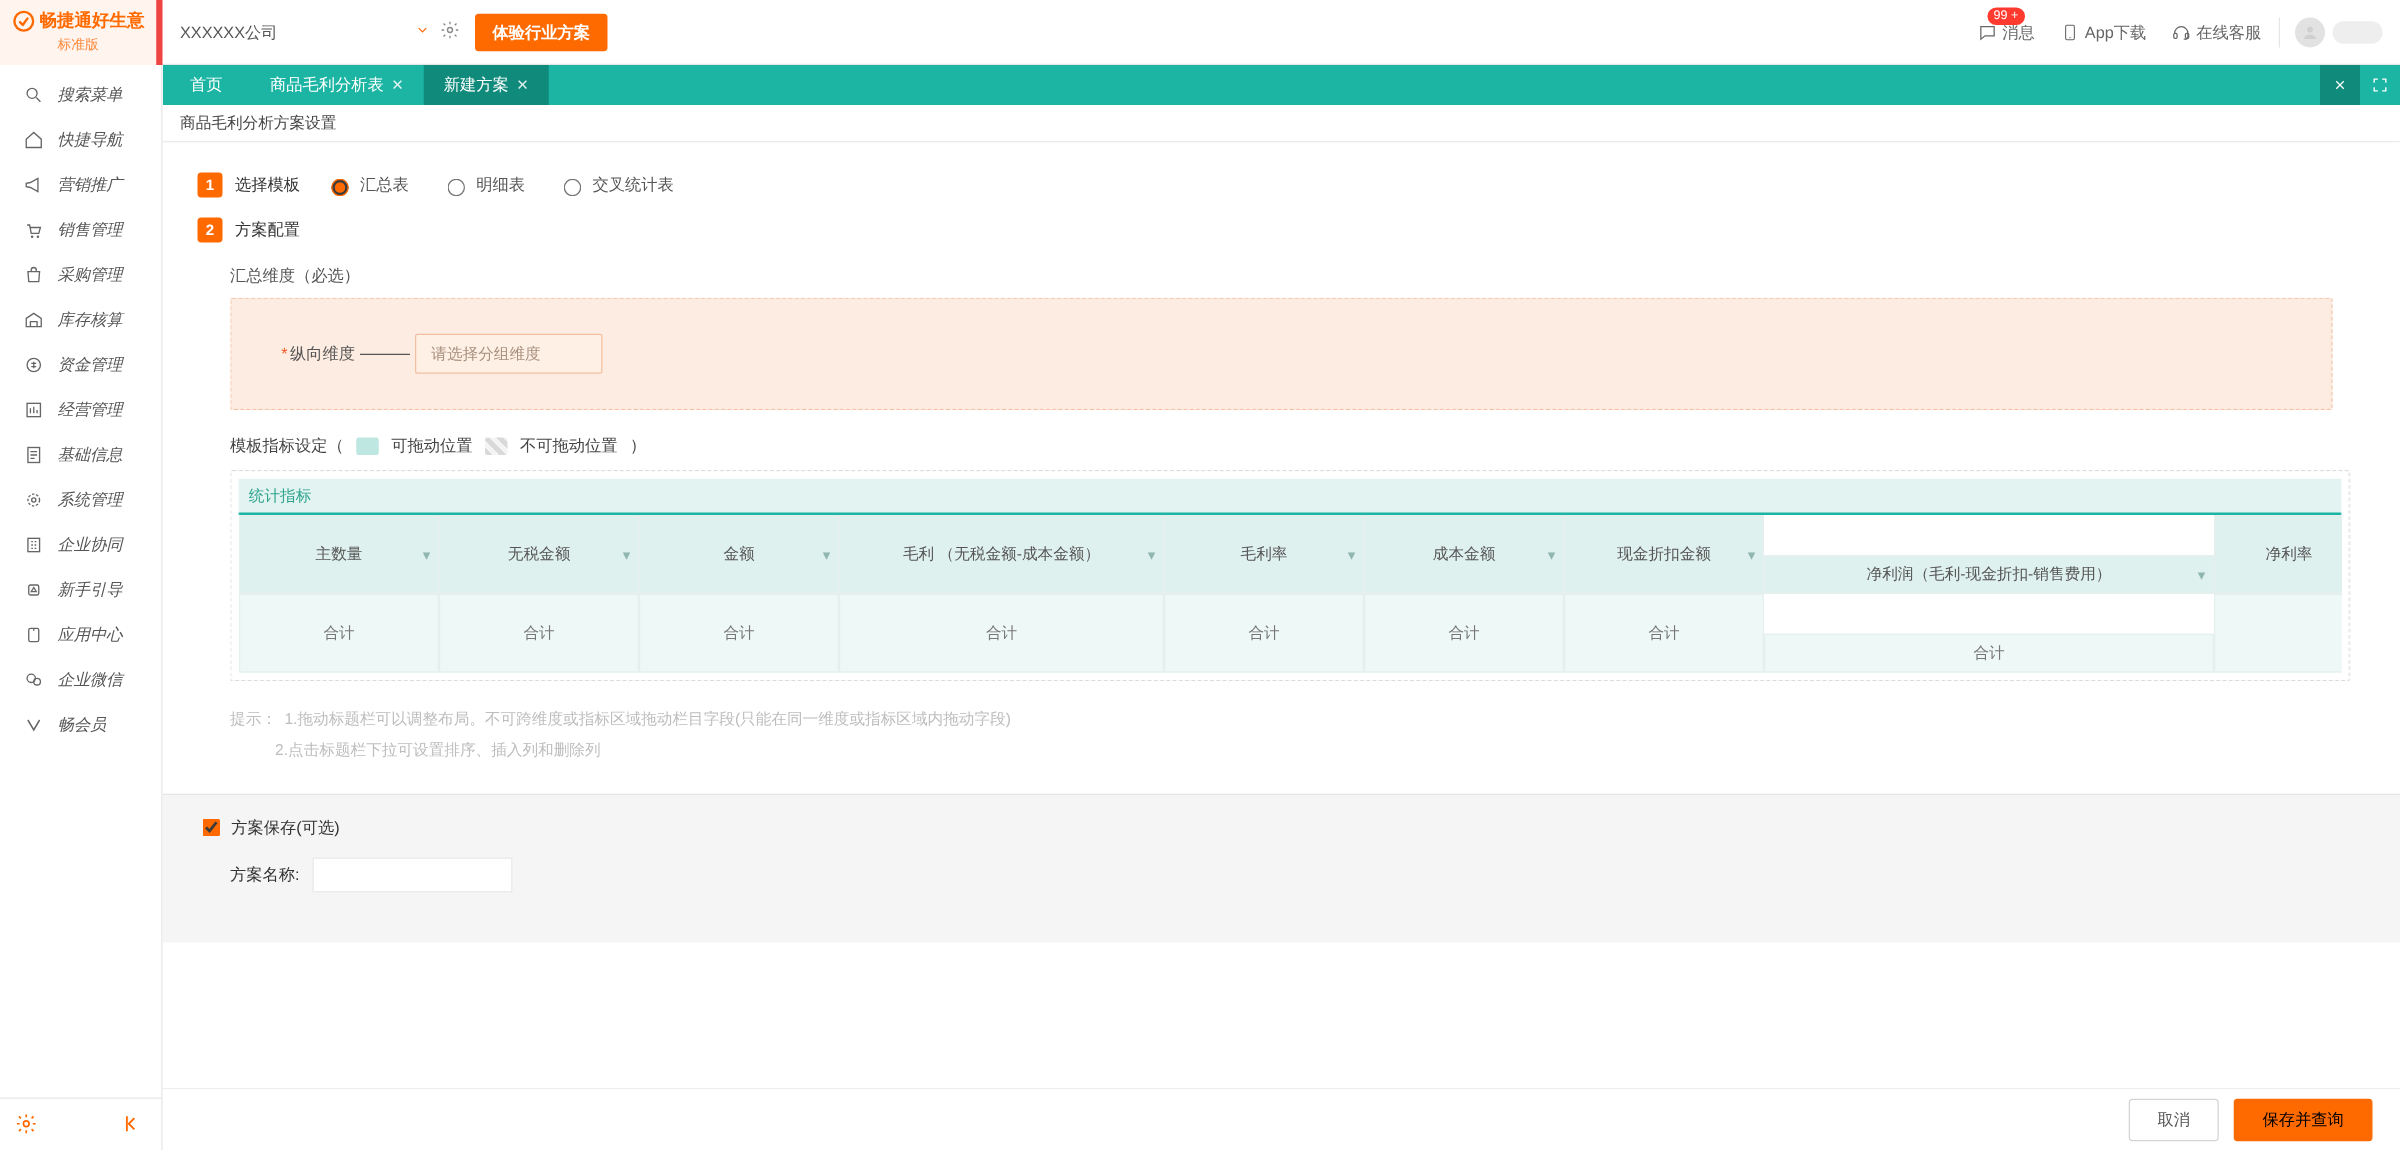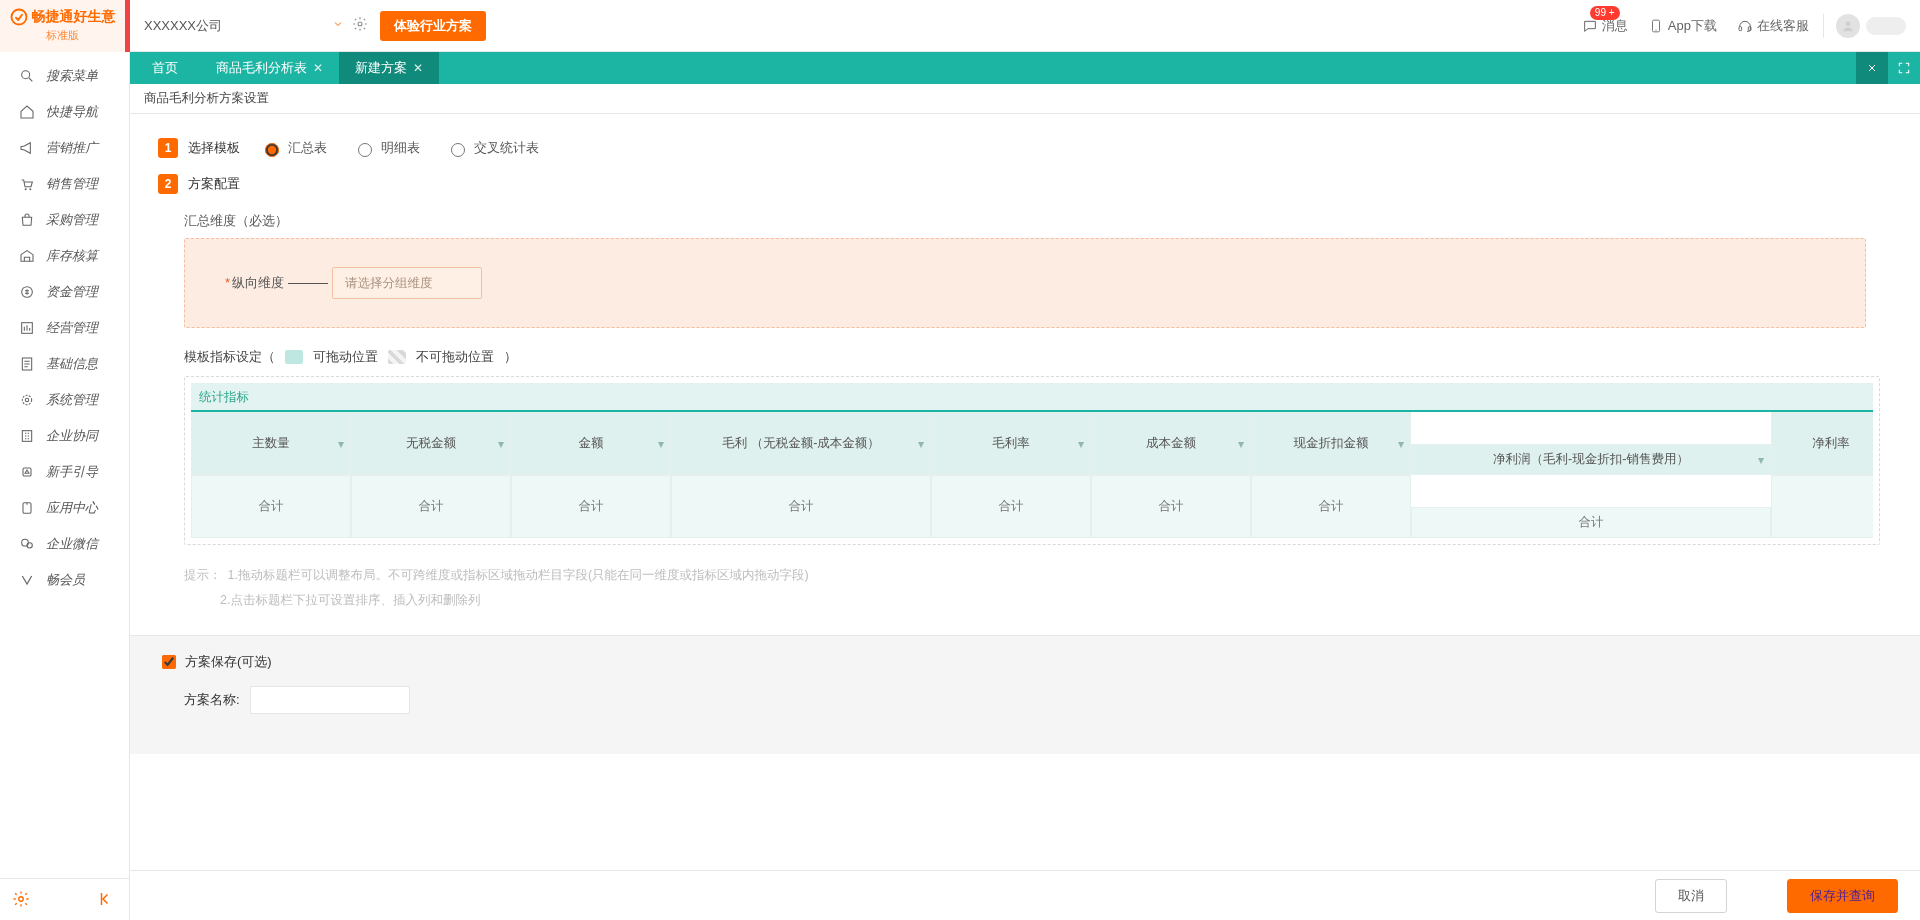--- a/index.html
+++ b/index.html
@@ -110,21 +110,21 @@
   
   .save-block{background:var(--panel);padding:16px 28px 40px;border-top:1px solid var(--border);} 
   .chk-row{display:flex;align-items:center;gap:6px;}
   input[type=checkbox]{accent-color:var(--orange);width:14px;height:14px;}
   .name-row{display:flex;align-items:center;gap:10px;margin-top:14px;margin-left:26px;}
   .name-row input[type=text]{width:160px;height:28px;border:1px solid var(--border);padding:0 8px;background:#fff;}
 
   
   .footer{position:fixed;left:var(--side-w);right:0;bottom:0;height:var(--footer-h);background:#fff;border-top:1px solid var(--border);display:flex;align-items:center;justify-content:flex-end;padding:0 22px;gap:12px;z-index:25;}
   .btn{height:34px;padding:0 22px;border-radius:3px;border:1px solid #d4d4d4;background:#fff;color:#555;cursor:pointer;font-size:13px;}
-  .btn.primary{background:var(--orange);color:#4c1d95;border-color:var(--orange);margin-left:48px;}
+  .btn.primary{background:var(--orange);color:#000000;border-color:var(--orange);}
 
   
   .metrics-scroll::-webkit-scrollbar{height:12px;}
   .metrics-scroll::-webkit-scrollbar-track{background:#f0f0f0;border:1px solid #e5e5e5;}
   .metrics-scroll::-webkit-scrollbar-thumb{background:#cfcfcf;}
 
 </style>
 </head>
 <body>
 

